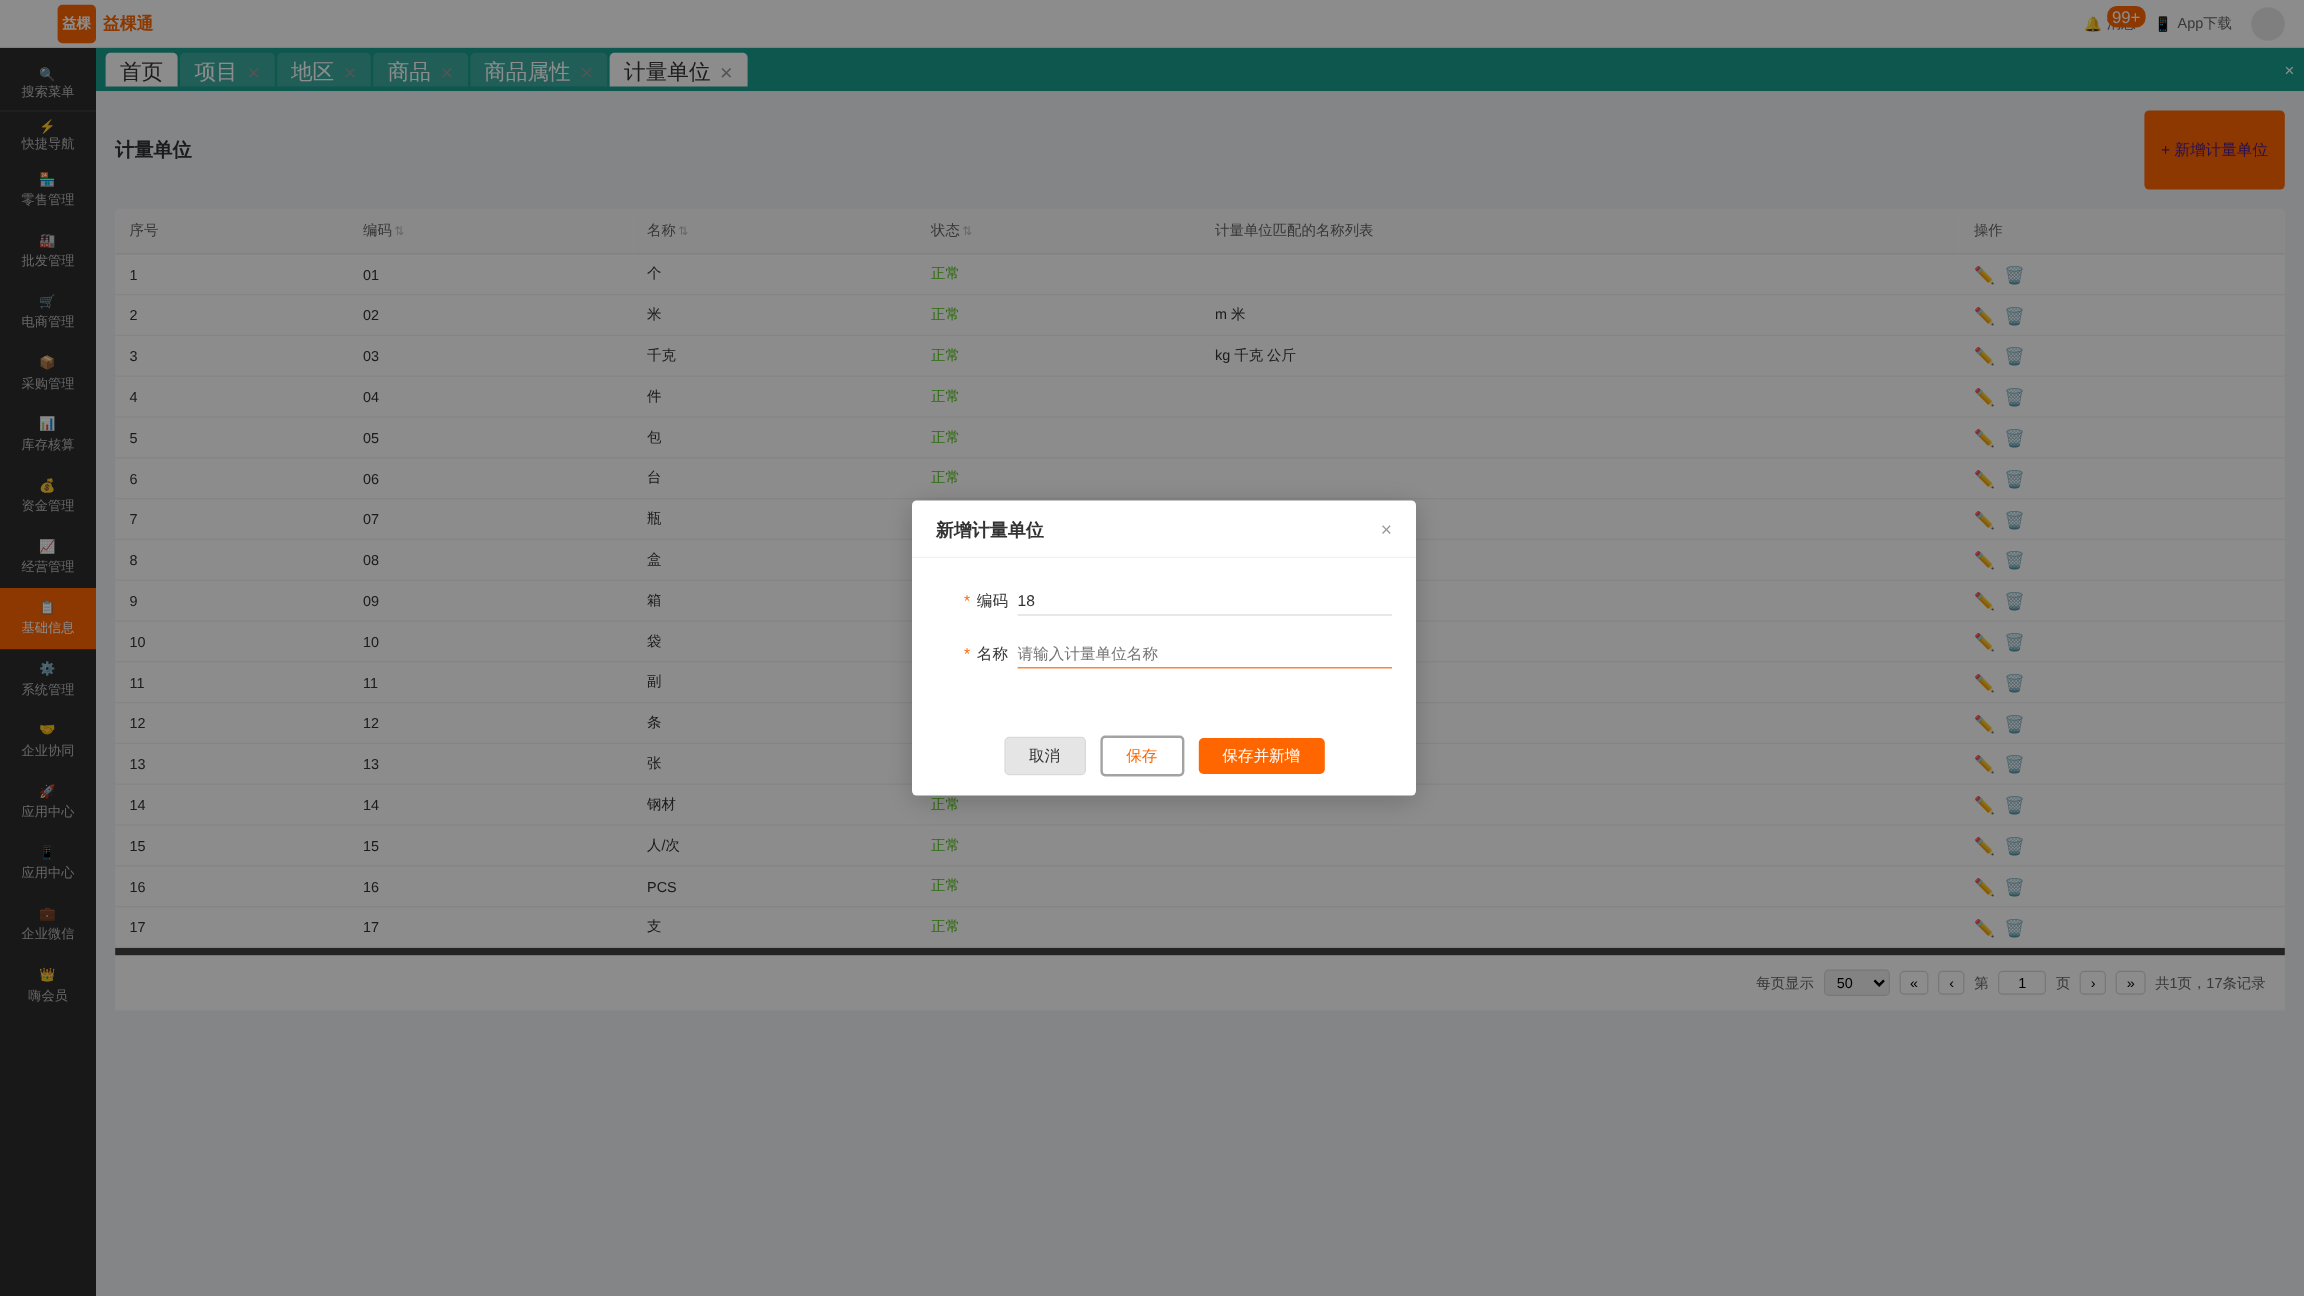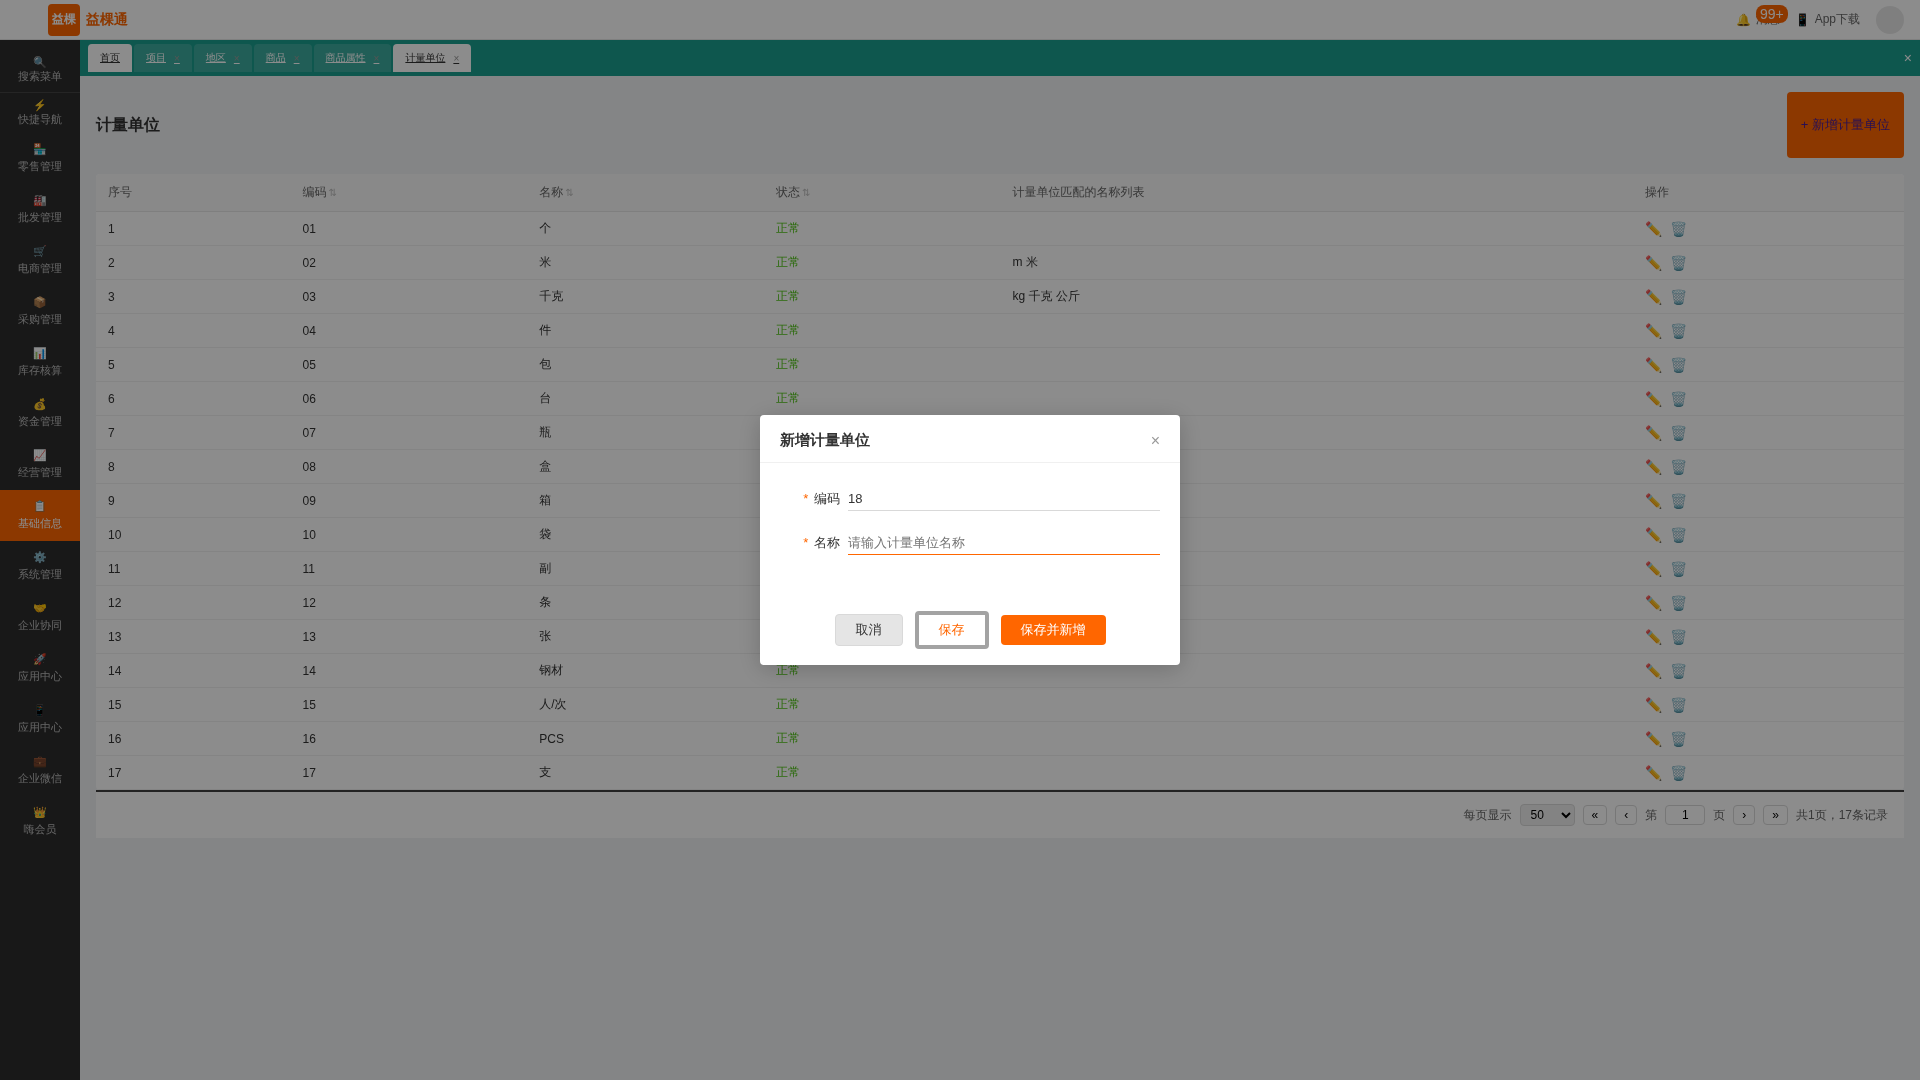--- a/index.html
+++ b/index.html
@@ -25,21 +25,21 @@
     .sidebar-item { width: 100%; padding: 10px 4px; display: flex; flex-direction: column; align-items: center; gap: 3px; cursor: pointer; color: #bbb; font-size: 11px; text-align: center; }
     .sidebar-item.active { background: #f60; color: #fff; }
     .search-menu { padding: 8px 4px; width: 100%; text-align: center; color: #bbb; font-size: 11px; cursor: pointer; border-bottom: 1px solid #444; }
     .nav-menu { padding: 6px 4px; width: 100%; text-align: center; color: #bbb; font-size: 11px; cursor: pointer; }
 
     
     .content-area { flex: 1; display: flex; flex-direction: column; overflow: hidden; }
 
     
     .tabs-bar { height: 36px; background: #1a9e8f; display: flex; align-items: center; padding: 0 8px; gap: 2px; }
-    .tab { height: 28px; padding: 0 12px; border-radius: 4px 4px 0 0; display: flex; align-items: center; gap: 6px; font-size: 10px; cursor: pointer; background: rgba(255,255,255,0.15); color: #fff; text-decoration: underline; }
+    .tab { height: 28px; padding: 0 12px; border-radius: 4px 4px 0 0; display: flex; align-items: flex-end; gap: 6px; font-size: 18px; cursor: pointer; background: rgba(255,255,255,0.15); color: #fff; }
     .tab.active { background: #fff; color: #333; }
     .tab-close-btn { color: #999; margin-left: 2px; }
     .tabs-close-all { margin-left: auto; color: #fff; cursor: pointer; font-size: 14px; }
 
     
     .page-content { flex: 1; background: #f0f2f5; padding: 16px; overflow: auto; }
     .page-header { display: flex; align-items: center; justify-content: space-between; margin-bottom: 16px; }
     .page-title { font-size: 16px; font-weight: bold; color: #333; }
     .add-btn { background: #f60; color: #4c1d95; border: none; padding: 24px 14px; border-radius: 4px; cursor: pointer; font-size: 13px; }
 
@@ -47,42 +47,42 @@
     .table-container { background: #fff; border-radius: 4px; overflow: hidden; }
     table { width: 100%; border-collapse: collapse; }
     thead tr { background: #fafafa; }
     th { padding: 10px 12px; text-align: left; font-weight: 500; color: #666; font-size: 12px; border-bottom: 1px solid #e8e8e8; white-space: nowrap; }
     td { padding: 8px 12px; border-bottom: 1px solid #f0f0f0; font-size: 12px; color: #333; }
     .status-normal { color: #52c41a; }
     .action-btns { display: flex; gap: 8px; }
     .action-btn { color: #999; cursor: pointer; font-size: 14px; }
 
     
-    .pagination { display: flex; align-items: center; justify-content: flex-end; padding: 12px 16px; background: #fff; border-top: 2px solid #404040; gap: 8px; font-size: 12px; color: #666; }
+    .pagination { display: flex; align-items: center; justify-content: flex-end; padding: 12px 16px; background: #fff; border-top: 6px solid #404040; gap: 8px; font-size: 12px; color: #666; }
     .page-size-select { border: 1px solid #d9d9d9; border-radius: 4px; padding: 2px 6px; font-size: 12px; }
     .page-btn { border: 1px solid #d9d9d9; background: #fff; padding: 2px 8px; border-radius: 4px; cursor: pointer; font-size: 12px; }
     .page-input { border: 1px solid #d9d9d9; border-radius: 4px; width: 40px; text-align: center; padding: 2px 4px; font-size: 12px; }
 
     
     .overlay { position: fixed; top: 0; left: 0; right: 0; bottom: 0; background: rgba(0,0,0,0.45); z-index: 100; display: flex; align-items: center; justify-content: center; }
 
     
     .modal { background: #fff; border-radius: 4px; width: 420px; box-shadow: 0 4px 24px rgba(0,0,0,0.2); margin-left: 20px; }
     .modal-header { padding: 16px 20px 12px; border-bottom: 1px solid #f0f0f0; display: flex; align-items: center; justify-content: space-between; }
     .modal-title { font-size: 15px; font-weight: bold; color: #333; }
     .modal-close { color: #999; cursor: pointer; font-size: 16px; }
     .modal-body { padding: 24px 20px; }
     .form-row { display: flex; align-items: center; margin-bottom: 20px; }
     .form-label { width: 60px; text-align: right; font-size: 13px; color: #333; margin-right: 8px; }
     .required-star { color: #f60; margin-right: 2px; }
     .form-input { flex: 1; border: none; border-bottom: 1px solid #d9d9d9; outline: none; padding: 4px 0; font-size: 13px; color: #333; }
     .form-input.name-input { border-bottom-color: #f60; }
     .modal-footer { padding: 12px 20px 16px; display: flex; align-items: center; justify-content: center; gap: 12px; }
     .btn-cancel { border: 1px solid #d9d9d9; background: #e5e5e5; color: #333; padding: 6px 20px; border-radius: 4px; cursor: pointer; font-size: 13px; }
-    .btn-save { border: 4px solid #a3a3a3; background: #fff; color: #f60; padding: 6px 20px; border-radius: 4px; cursor: pointer; font-size: 13px; }
+    .btn-save { border: 2px solid #a3a3a3; background: #fff; color: #f60; padding: 6px 20px; border-radius: 4px; cursor: pointer; font-size: 13px; }
     .btn-save-new { background: #f60; color: #fff; border: none; padding: 6px 20px; border-radius: 4px; cursor: pointer; font-size: 13px; }
 
     .sort-icon { color: #bbb; font-size: 10px; margin-left: 2px; }
   </style>
 </head>
 <body>
 
 <div class="app-container">
 
   <div class="top-bar">

